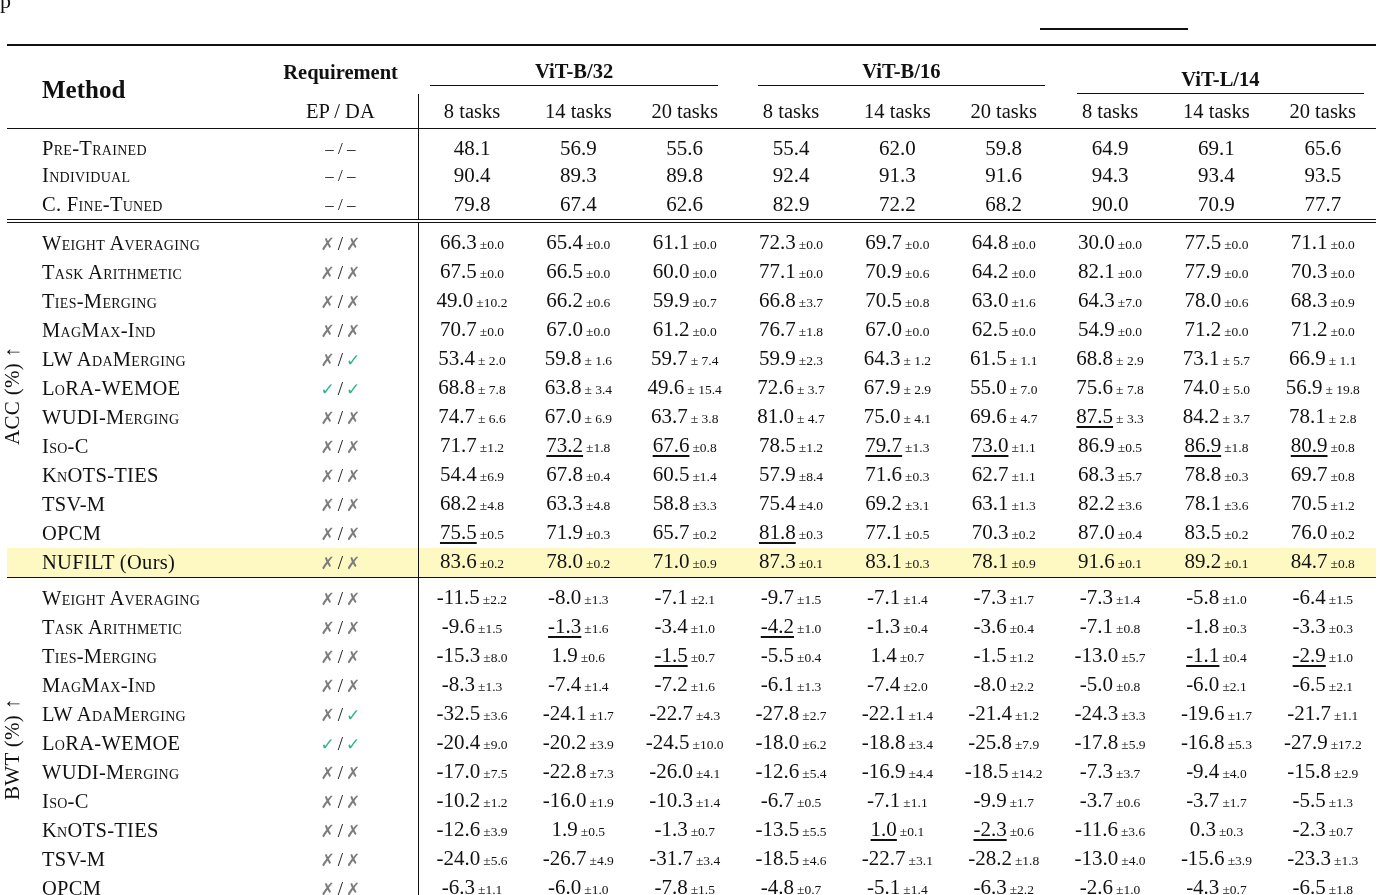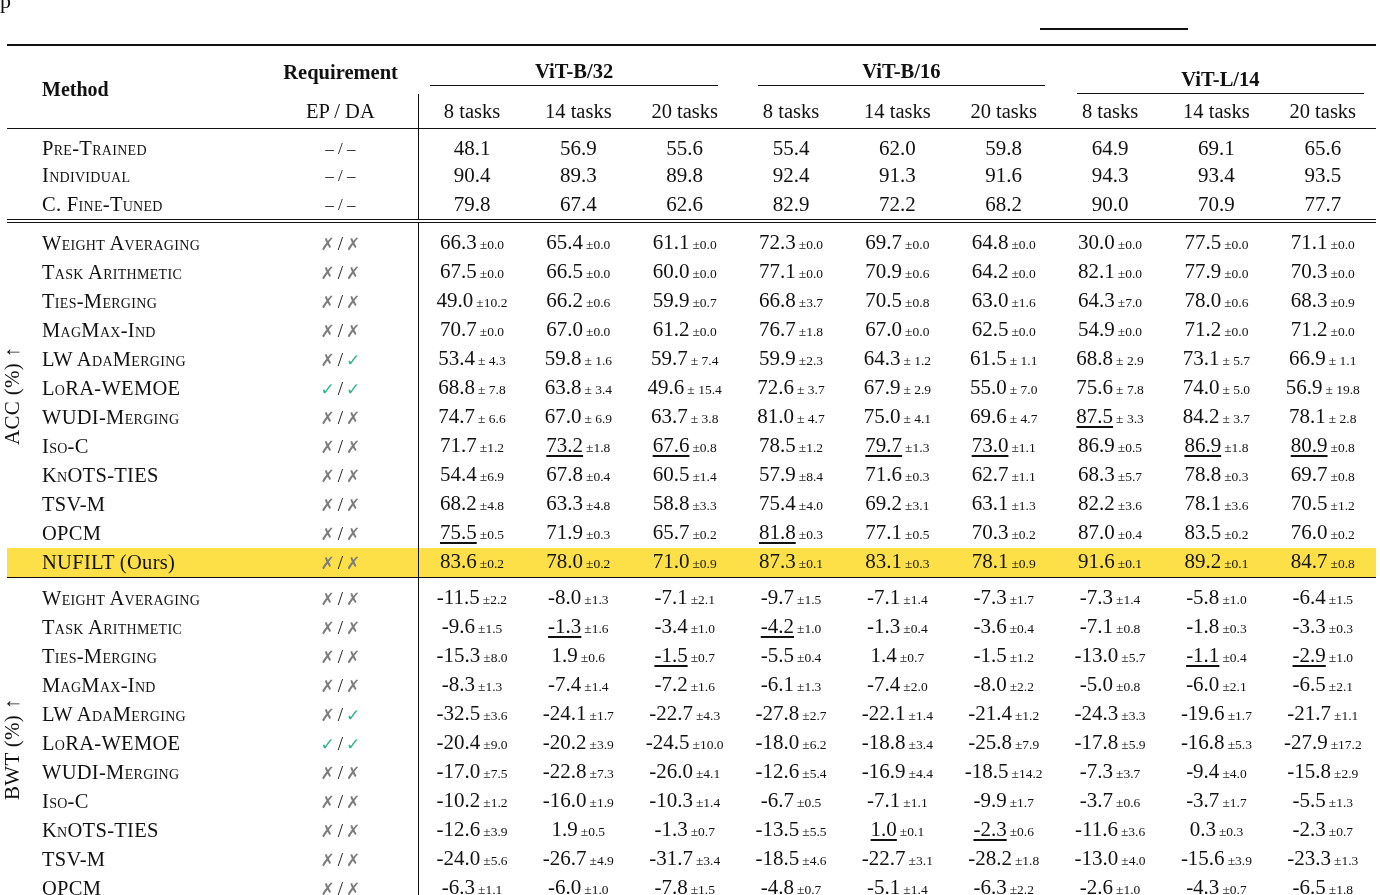--- a/index.html
+++ b/index.html
@@ -7,34 +7,34 @@
          font-family:"Liberation Serif","DejaVu Serif",serif; color:#111; }
   .topfrag { position:absolute; top:0; left:0; width:1380px; height:36px; }
   .topfrag .p { position:absolute; left:0; top:-12px; font-size:22px; }
   .topfrag .uline { position:absolute; left:1040px; top:28px; width:148px; height:1.5px; background:#111; }
   table { position:absolute; top:44px; left:7px; width:1369px; border-collapse:collapse; font-size:20.5px; }
   td, th { padding:0; text-align:center; white-space:nowrap; line-height:27px; font-weight:normal; }
   .rule-top { border-top:2px solid #111; }
   .hdr1 th { height:38px; font-weight:bold; padding-top:4px; }
   .hdr2 td { height:34px; }
   .cmid { border-bottom:1.2px solid #111; }
-  .method-h { text-align:left; padding-left:35px; font-weight:bold; font-size:20px; }
+  .method-h { text-align:left; padding-left:35px; font-weight:bold; font-size:25px; }
   .vline { border-right:1.2px solid #111; }
   .sep-bottom { border-bottom:1.5px solid #111; }
   .dbl { border-top:4px double #111; }
   .mcell { text-align:left; padding-left:35px; font-variant:small-caps; letter-spacing:0.3px; position:relative; }
   .req { color:#777; font-family:"DejaVu Sans",sans-serif; font-size:17px; }
   .req .sl { color:#111; font-family:"Liberation Serif",serif; font-size:19px; margin:0 3px; }
   .chk { color:#2fb38f; font-weight:bold; }
   .x { color:#7d7d7d; }
   .v .n { font-size:21px; }
   .v .s { font-size:13.5px; margin-left:3px; }
   .b .n { font-weight:normal; }
   .u .n { text-decoration:underline; text-underline-offset:3px; }
-  tr.ours td { background:#fde047; }
+  tr.ours td { background:#fef9c3; }
   .grp { position:relative; }
   .rot { position:absolute; left:-8px; font-size:21px; transform:rotate(-90deg); transform-origin:left top; white-space:nowrap; }
   .sec-first td { padding-top:6px; }
 </style>
 </head>
 <body>
 
 <div class="topfrag">
   <span class="p">p</span>
   <span class="uline"></span>
@@ -156,21 +156,21 @@
         <td class="v "><span class="n">76.7</span><span class="s">±1.8</span></td>
         <td class="v "><span class="n">67.0</span><span class="s">±0.0</span></td>
         <td class="v "><span class="n">62.5</span><span class="s">±0.0</span></td>
         <td class="v "><span class="n">54.9</span><span class="s">±0.0</span></td>
         <td class="v "><span class="n">71.2</span><span class="s">±0.0</span></td>
         <td class="v "><span class="n">71.2</span><span class="s">±0.0</span></td>
       </tr>
       <tr>
         <td class="mcell grp"><span>LW AdaMerging</span></td>
         <td class="req vline"><span class="x">✗</span><span class="sl">/</span><span class="chk">✓</span></td>
-        <td class="v "><span class="n">53.4</span><span class="s">± 4.3</span></td>
+        <td class="v "><span class="n">53.4</span><span class="s">± 2.0</span></td>
         <td class="v "><span class="n">59.8</span><span class="s">± 1.6</span></td>
         <td class="v "><span class="n">59.7</span><span class="s">± 7.4</span></td>
         <td class="v "><span class="n">59.9</span><span class="s">±2.3</span></td>
         <td class="v "><span class="n">64.3</span><span class="s">± 1.2</span></td>
         <td class="v "><span class="n">61.5</span><span class="s">± 1.1</span></td>
         <td class="v "><span class="n">68.8</span><span class="s">± 2.9</span></td>
         <td class="v "><span class="n">73.1</span><span class="s">± 5.7</span></td>
         <td class="v "><span class="n">66.9</span><span class="s">± 1.1</span></td>
       </tr>
       <tr>

